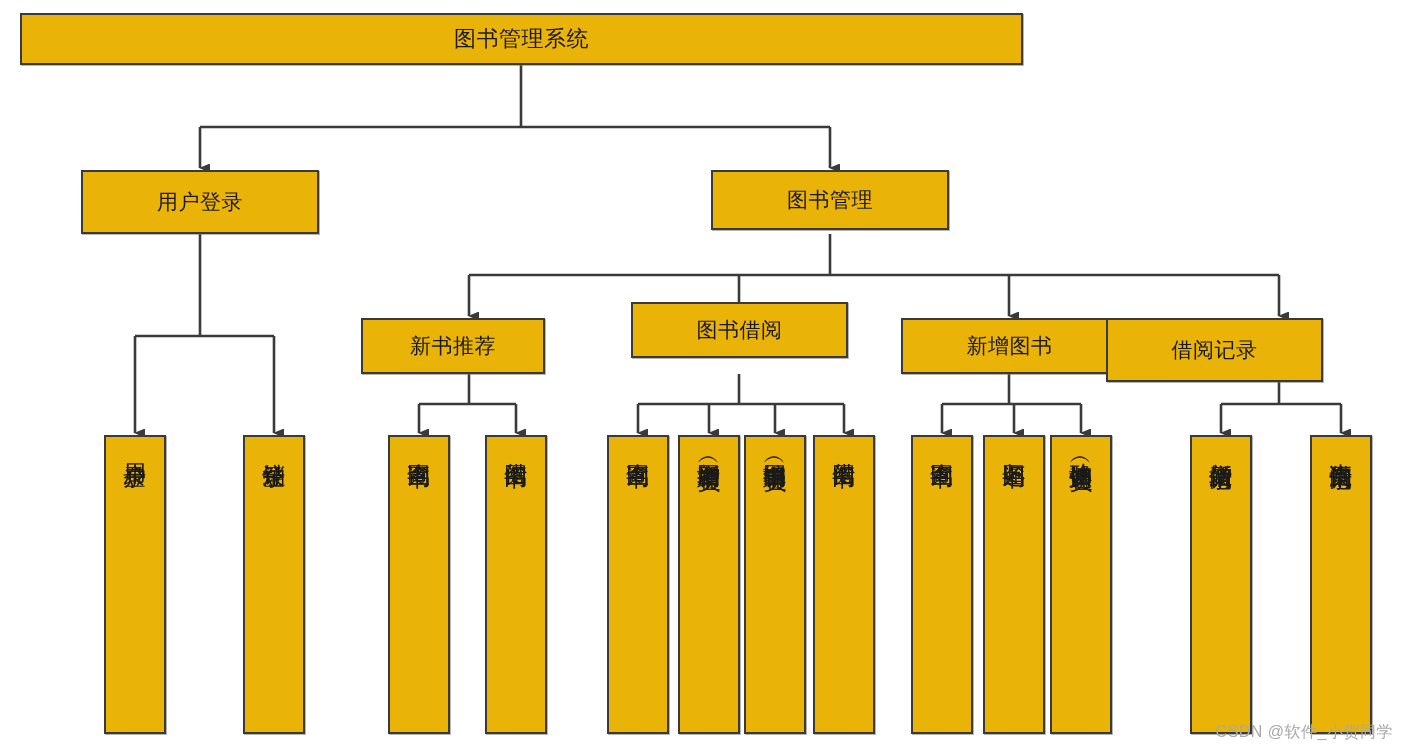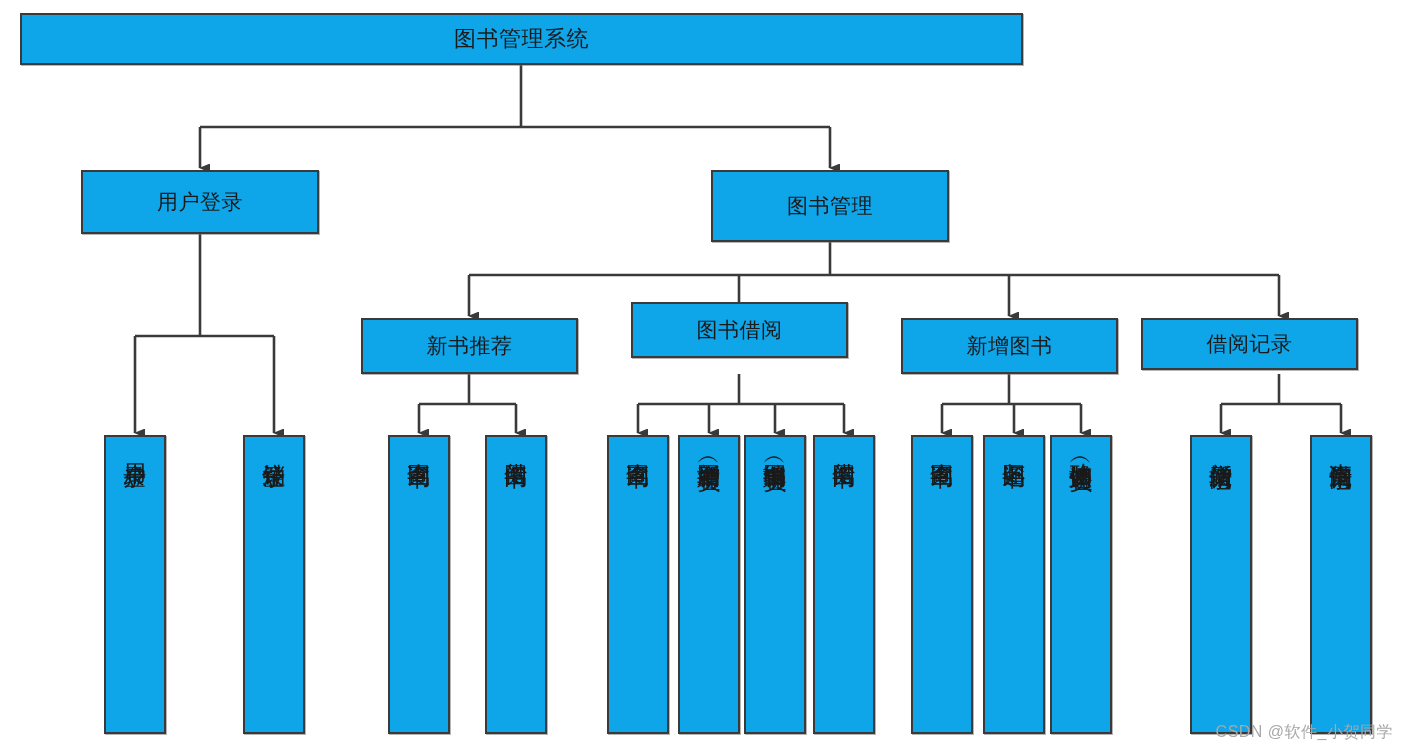--- a/index.html
+++ b/index.html
@@ -25,21 +25,21 @@
     position: absolute;
     left: 0;
     top: 0;
     width: 1405px;
     height: 747px;
     pointer-events: none;
   }
   .node {
     position: absolute;
     box-sizing: border-box;
-    background: #0ea5e9;
+    background: #eab308;
     border: 2px solid #3a3a3a;
     display: flex;
     align-items: center;
     justify-content: center;
     color: #1a1a1a;
     box-shadow: 1px 1px 0 rgba(120,120,120,0.55);
   }
   .node-label {
     display: block;
     text-align: center;
@@ -126,33 +126,33 @@
       </g>
   </svg>
 
   <div id="nodes-layer">
       <div class="node root horizontal" style="left: 20px; top: 13px; width: 1003px; height: 52px;">
         <span class="node-label">图书管理系统</span>
       </div>
       <div class="node level2 horizontal" style="left: 81px; top: 170px; width: 238px; height: 64px;">
         <span class="node-label">用户登录</span>
       </div>
-      <div class="node level2 horizontal" style="left: 711px; top: 170px; width: 238px; height: 72px;">
+      <div class="node level2 horizontal" style="left: 711px; top: 170px; width: 238px; height: 60px;">
         <span class="node-label">图书管理</span>
       </div>
-      <div class="node level3 horizontal" style="left: 361px; top: 318px; width: 217px; height: 56px;">
+      <div class="node level3 horizontal" style="left: 361px; top: 318px; width: 184px; height: 56px;">
         <span class="node-label">新书推荐</span>
       </div>
       <div class="node level3 horizontal" style="left: 631px; top: 302px; width: 217px; height: 56px;">
         <span class="node-label">图书借阅</span>
       </div>
       <div class="node level3 horizontal" style="left: 901px; top: 318px; width: 217px; height: 56px;">
         <span class="node-label">新增图书</span>
       </div>
-      <div class="node level3 horizontal" style="left: 1141px; top: 318px; width: 217px; height: 52px;">
+      <div class="node level3 horizontal" style="left: 1106px; top: 318px; width: 217px; height: 64px;">
         <span class="node-label">借阅记录</span>
       </div>
       <div class="node leaf vertical" style="left: 104px; top: 435px; width: 62px; height: 299px;">
         <span class="node-label">用户登录</span>
       </div>
       <div class="node leaf vertical" style="left: 243px; top: 435px; width: 62px; height: 299px;">
         <span class="node-label">注销登录</span>
       </div>
       <div class="node leaf vertical" style="left: 388px; top: 435px; width: 62px; height: 299px;">
         <span class="node-label">查询图书</span>

